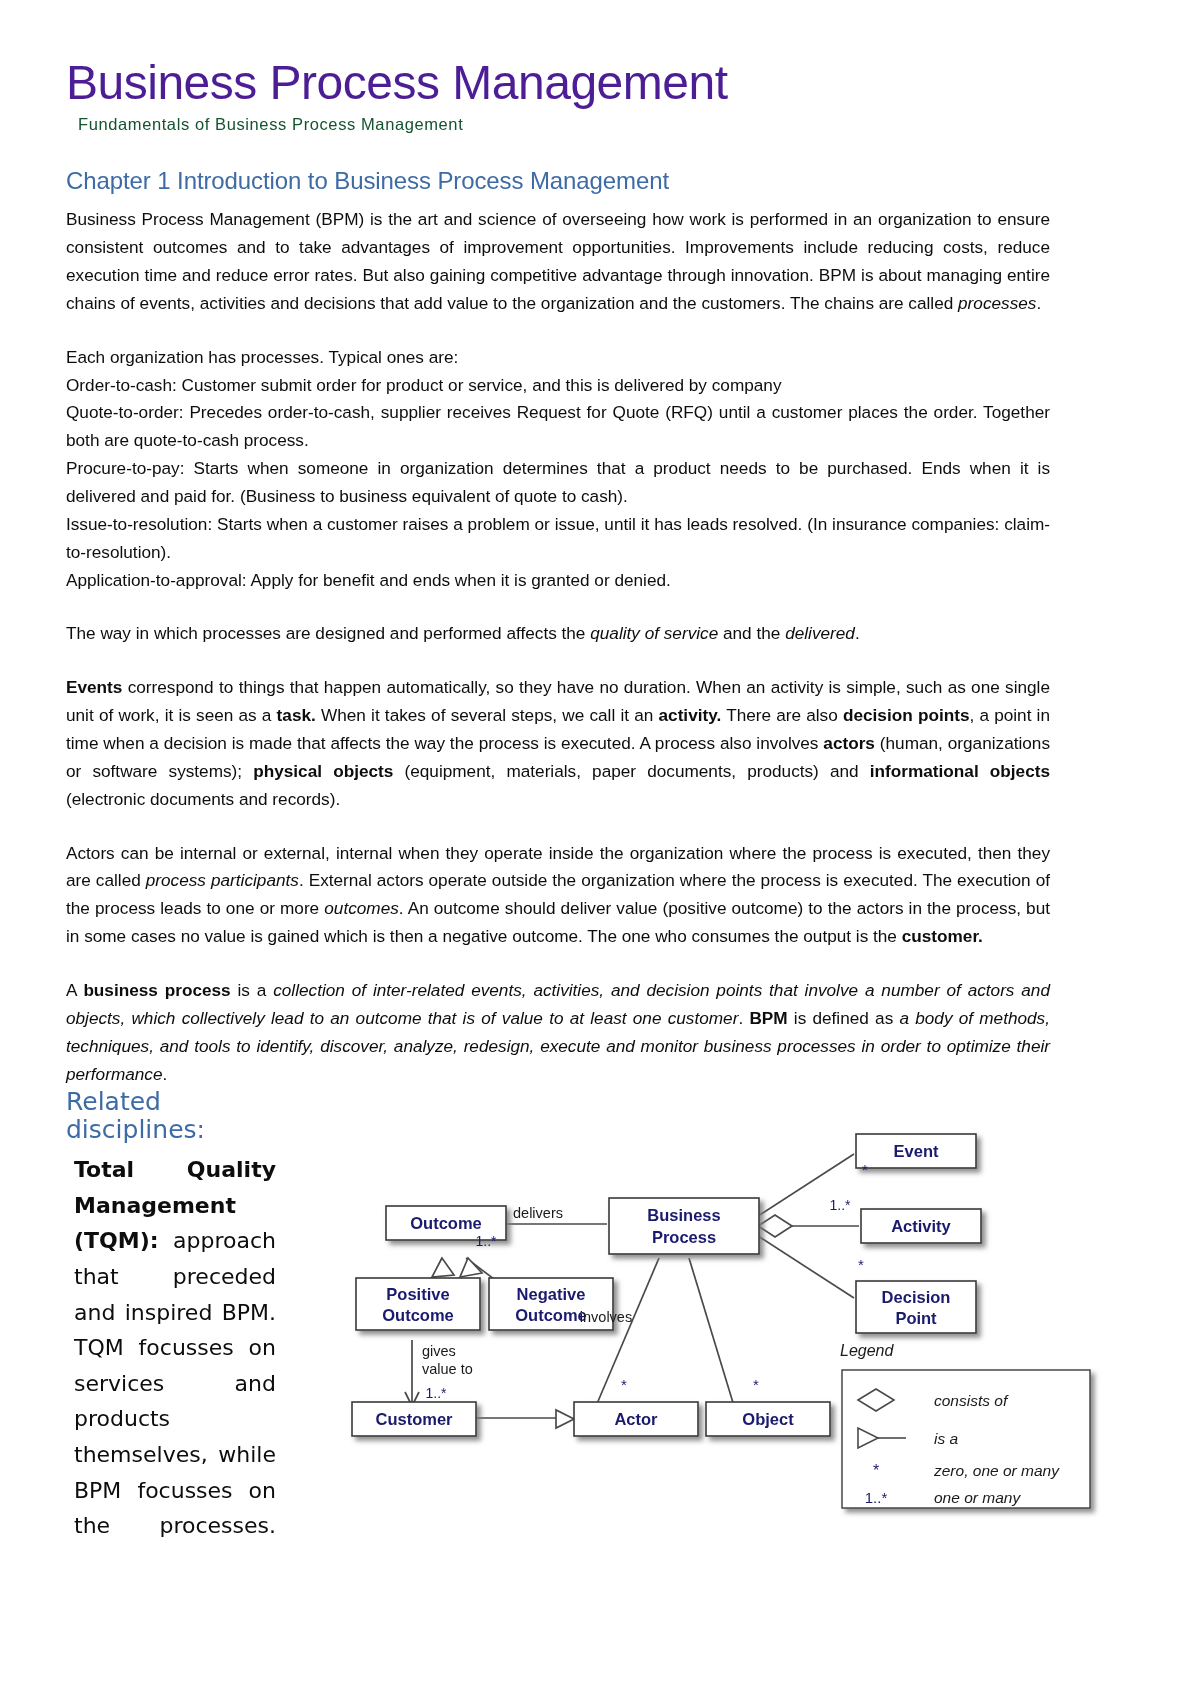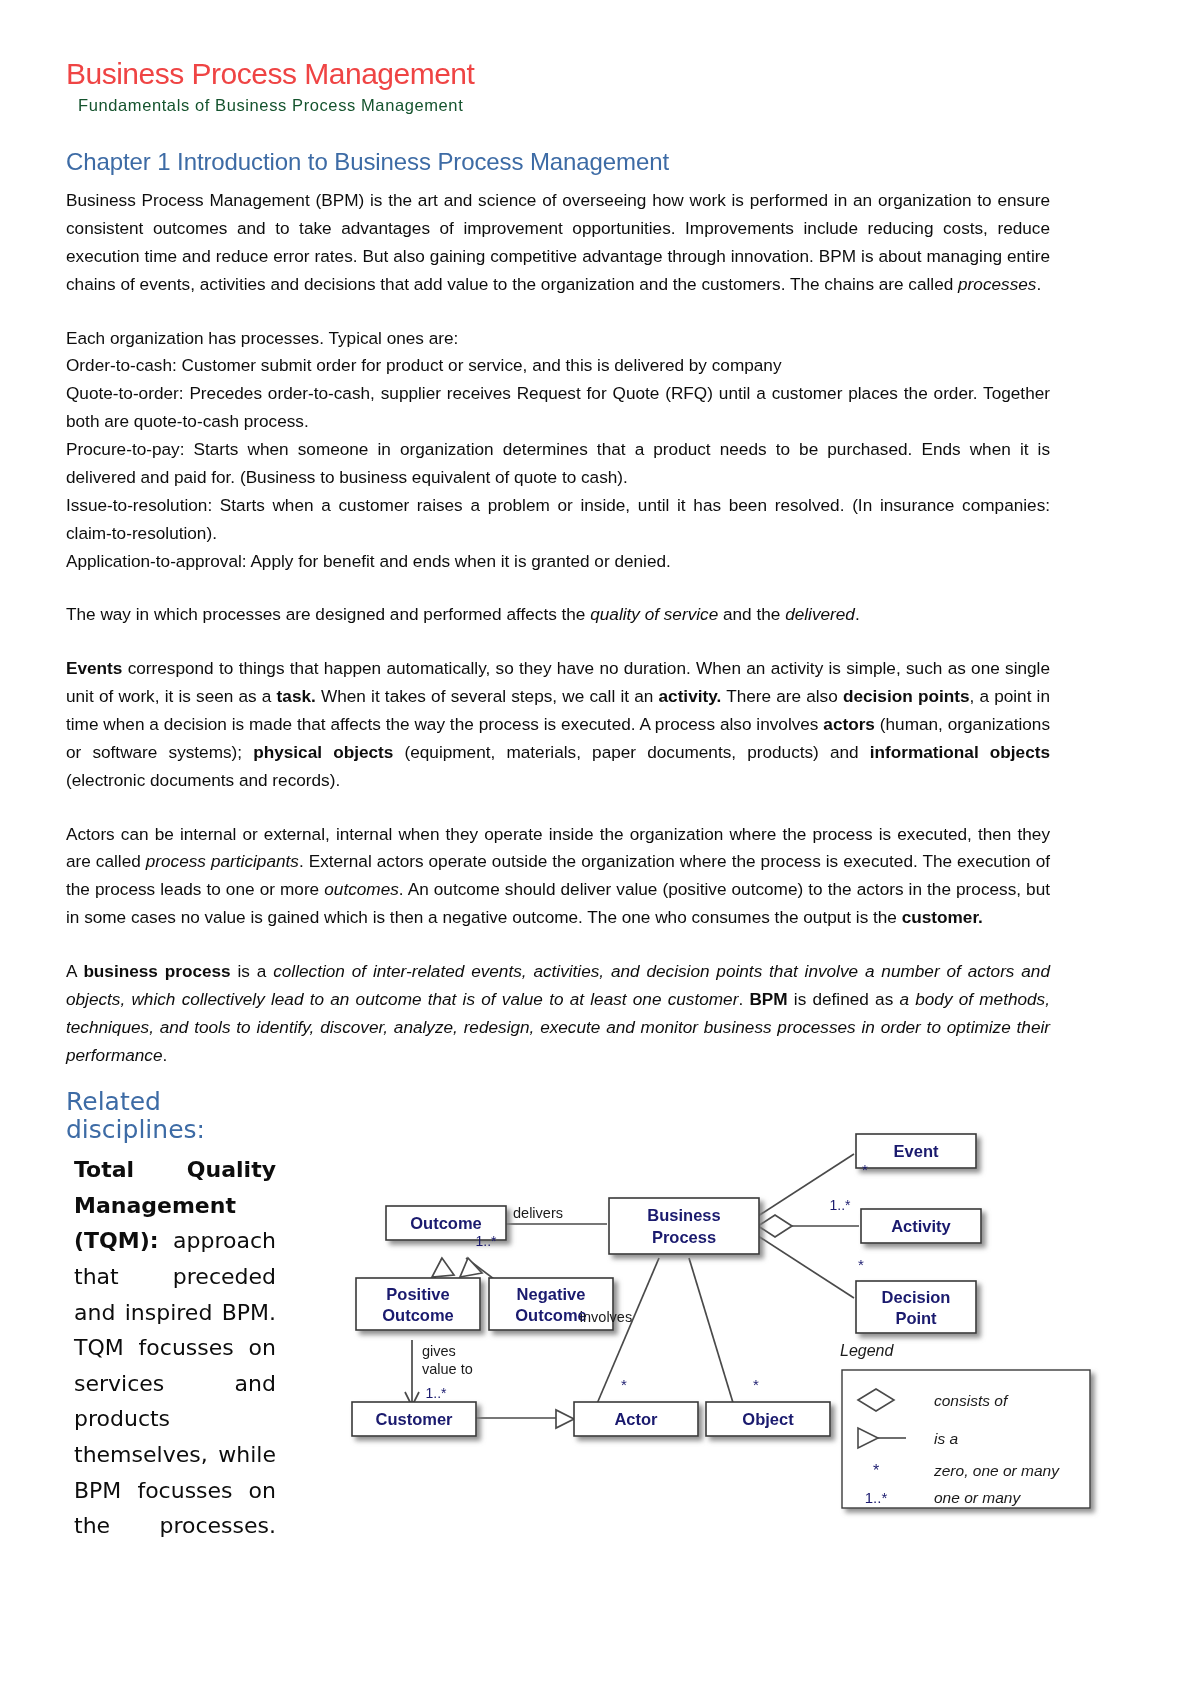--- a/index.html
+++ b/index.html
@@ -15,26 +15,26 @@
   }
   .page {
     position: absolute;
     left: 0; top: 0;
     width: 1200px;
     height: 1698px;
     padding: 58px 150px 0 66px;
   }
   
   .doc-title {
-    font-size: 30px;
+    font-size: 48px;
     font-weight: 400;
     letter-spacing: -0.5px;
     line-height: 1.06;
     margin: 0 0 6px 0;
-    color: #ef4444;
+    color: #4c1d95;
   }
   .doc-subtitle {
     font-size: 16.5px;
     color: #14532d;
     letter-spacing: 0.6px;
     margin: 0 0 34px 12px;
     font-weight: 400;
   }
   .chapter-heading {
     font-size: 24px;
@@ -109,21 +109,21 @@
   <h2 class="chapter-heading">Chapter 1 Introduction to Business Process Management</h2>
 
   <p class="body"><span>Business Process Management (BPM) is the art and science of overseeing how work is performed in an organization to ensure consistent outcomes and to take advantages of improvement opportunities. Improvements include reducing costs, reduce execution time and reduce error rates. But also gaining competitive advantage through innovation. BPM is about managing entire chains of events, activities and decisions that add value to the organization and the customers. The chains are called </span><i>processes</i><span>.</span></p>
 
   <div class="gap"></div>
 
   <p class="body nojust">Each organization has processes. Typical ones are:</p>
   <p class="body nojust">Order-to-cash: Customer submit order for product or service, and this is delivered by company</p>
   <p class="body">Quote-to-order: Precedes order-to-cash, supplier receives Request for Quote (RFQ) until a customer places the order. Together both are quote-to-cash process.</p>
   <p class="body">Procure-to-pay: Starts when someone in organization determines that a product needs to be purchased. Ends when it is delivered and paid for. (Business to business equivalent of quote to cash).</p>
-  <p class="body">Issue-to-resolution: Starts when a customer raises a problem or inside, until it has been resolved. (In insurance companies: claim-to-resolution).</p>
+  <p class="body">Issue-to-resolution: Starts when a customer raises a problem or issue, until it has leads resolved. (In insurance companies: claim-to-resolution).</p>
   <p class="body nojust">Application-to-approval: Apply for benefit and ends when it is granted or denied.</p>
 
   <div class="gap"></div>
 
   <p class="body nojust"><span>The way in which processes are designed and performed affects the </span><i>quality of service</i><span> and the </span><i>delivered</i><span>.</span></p>
 
   <div class="gap"></div>
 
   <p class="body"><b>Events</b><span> correspond to things that happen automatically, so they have no duration. When an activity is simple, such as one single unit of work, it is seen as a </span><b>task.</b><span> When it takes of several steps, we call it an </span><b>activity.</b><span> There are also </span><b>decision points</b><span>, a point in time when a decision is made that affects the way the process is executed. A process also involves </span><b>actors</b><span> (human, organizations or software systems); </span><b>physical objects</b><span> (equipment, materials, paper documents, products) and </span><b>informational objects</b><span> (electronic documents and records).</span></p>
 

